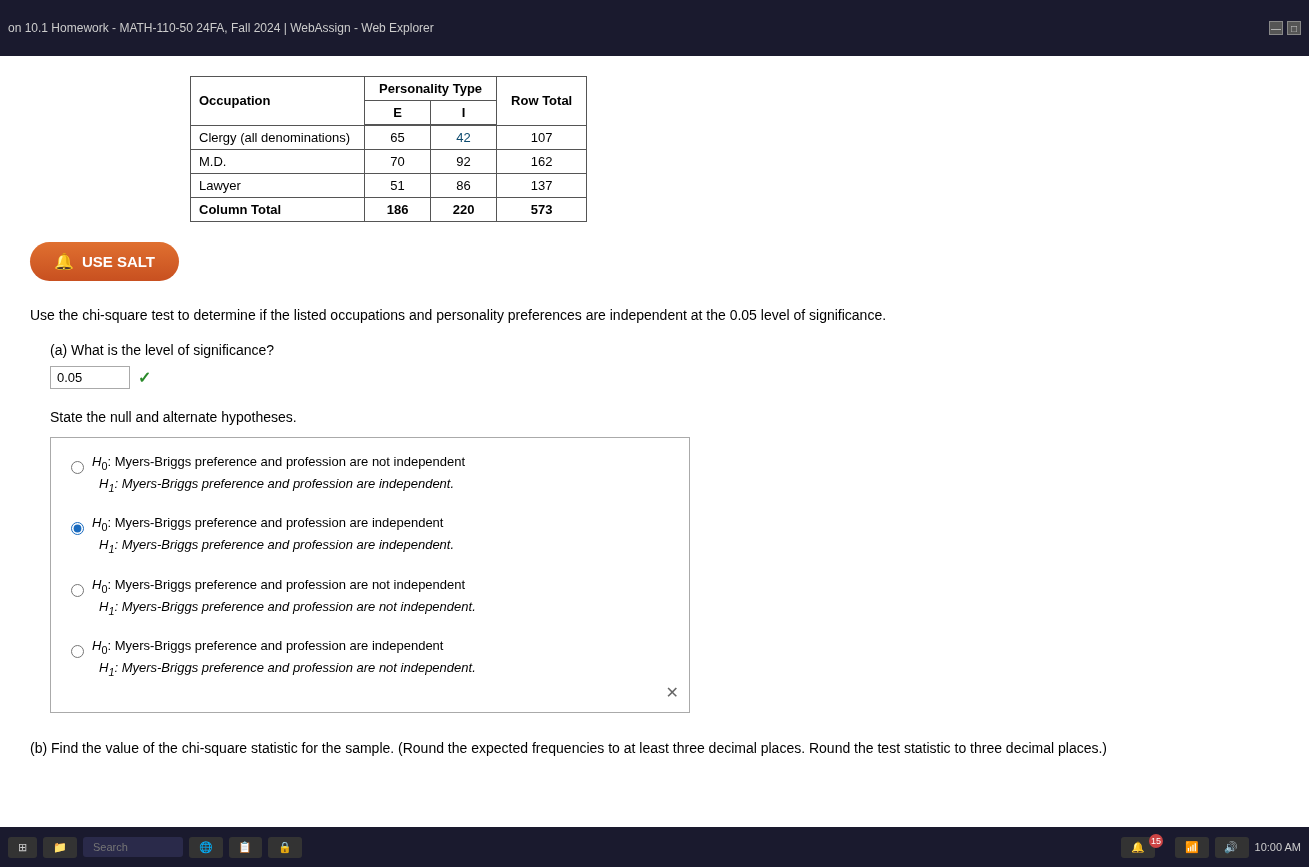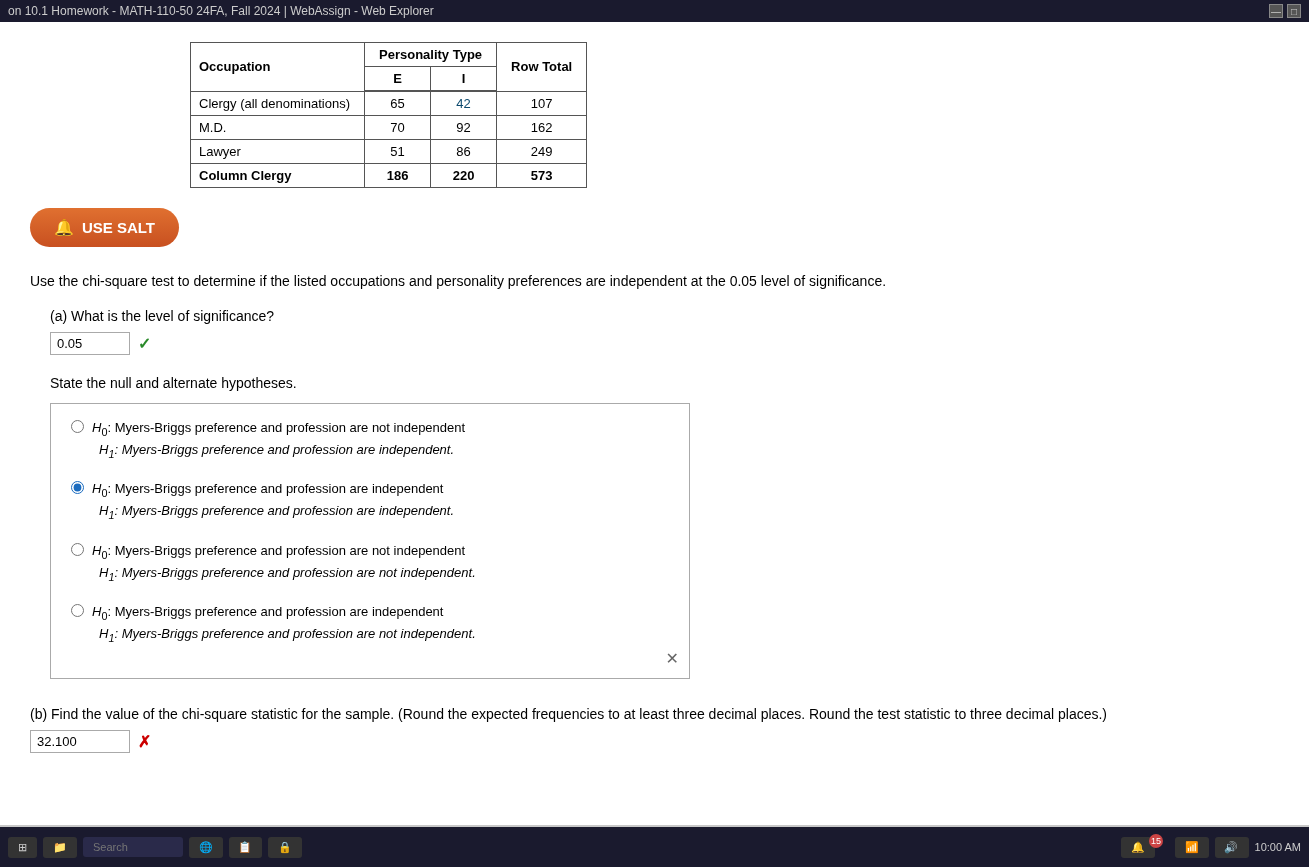--- a/index.html
+++ b/index.html
@@ -10,21 +10,21 @@
       width: 1309px;
       min-height: 867px;
       overflow: hidden;
     }
 
     
     .title-bar {
       background: #1a1a2e;
       color: #ccc;
       font-size: 12px;
-      padding: 4px 8px;
+      padding: 21px 8px;
       display: flex;
       align-items: center;
       justify-content: space-between;
     }
     .title-bar-controls {
       display: flex;
       gap: 4px;
     }
     .title-btn {
       width: 14px;
@@ -158,21 +158,21 @@
       margin-bottom: 20px;
       display: flex;
       flex-direction: column;
       gap: 2px;
     }
     .radio-option:last-child {
       margin-bottom: 0;
     }
     .radio-label-row {
       display: flex;
-      align-items: flex-start;
+      align-items: flex-end;
       gap: 8px;
     }
     .radio-input {
       margin-top: 2px;
       accent-color: #1a6bbf;
     }
     .radio-text {
       font-size: 13px;
       line-height: 1.5;
     }
@@ -304,24 +304,24 @@
       <tr>
         <td class="occupation-col">M.D.</td>
         <td>70</td>
         <td>92</td>
         <td>162</td>
       </tr>
       <tr>
         <td class="occupation-col">Lawyer</td>
         <td>51</td>
         <td>86</td>
-        <td>249</td>
+        <td>137</td>
       </tr>
       <tr class="bold-row">
-        <td class="occupation-col" style="font-weight:bold;">Column Clergy</td>
+        <td class="occupation-col" style="font-weight:bold;">Column Total</td>
         <td style="font-weight:bold;">186</td>
         <td style="font-weight:bold;">220</td>
         <td style="font-weight:bold;">573</td>
       </tr>
     </tbody>
   </table>
 
   
   <button class="use-salt-btn">
     <span class="salt-icon">🔔</span>
@@ -375,24 +375,20 @@
       </div>
       <div class="sub-text"><i>H</i><sub>1</sub>: Myers-Briggs preference and profession are not independent.</div>
     </div>
 
     <span class="close-x">✕</span>
   </div>
 
   
   <div class="part-b">
     <span>(b) Find the value of the chi-square statistic for the sample. (Round the expected frequencies to at least three decimal places. Round the test statistic to three decimal places.)</span>
-    <div class="answer-input-row">
-      <input type="text" class="answer-input" value="32.100" style="">
-      <span class="wrong-x">✗</span>
-    </div>
   </div>
 
 </div>
 
 <div class="taskbar">
   <div class="taskbar-item">⊞</div>
   <div class="taskbar-item">📁</div>
   <input class="taskbar-search" type="text" placeholder="Search" style="">
   <div class="taskbar-item">🌐</div>
   <div class="taskbar-item">📋</div>

